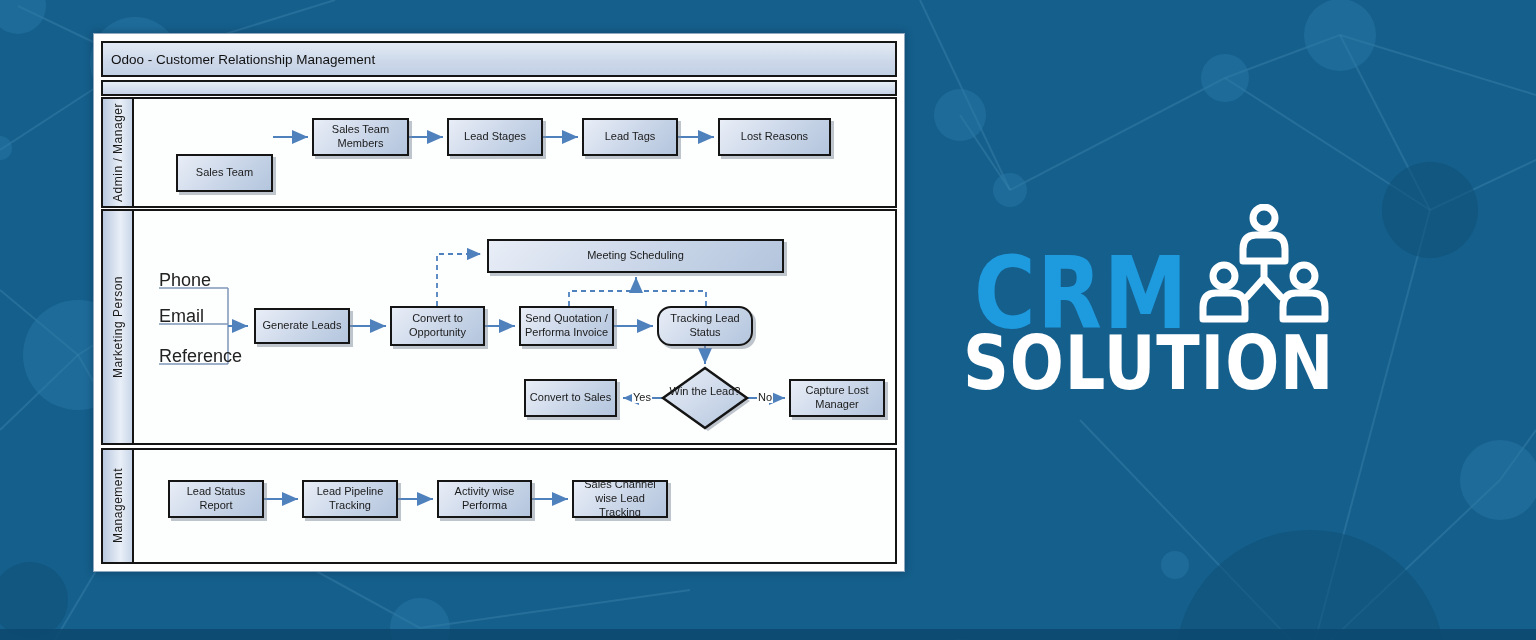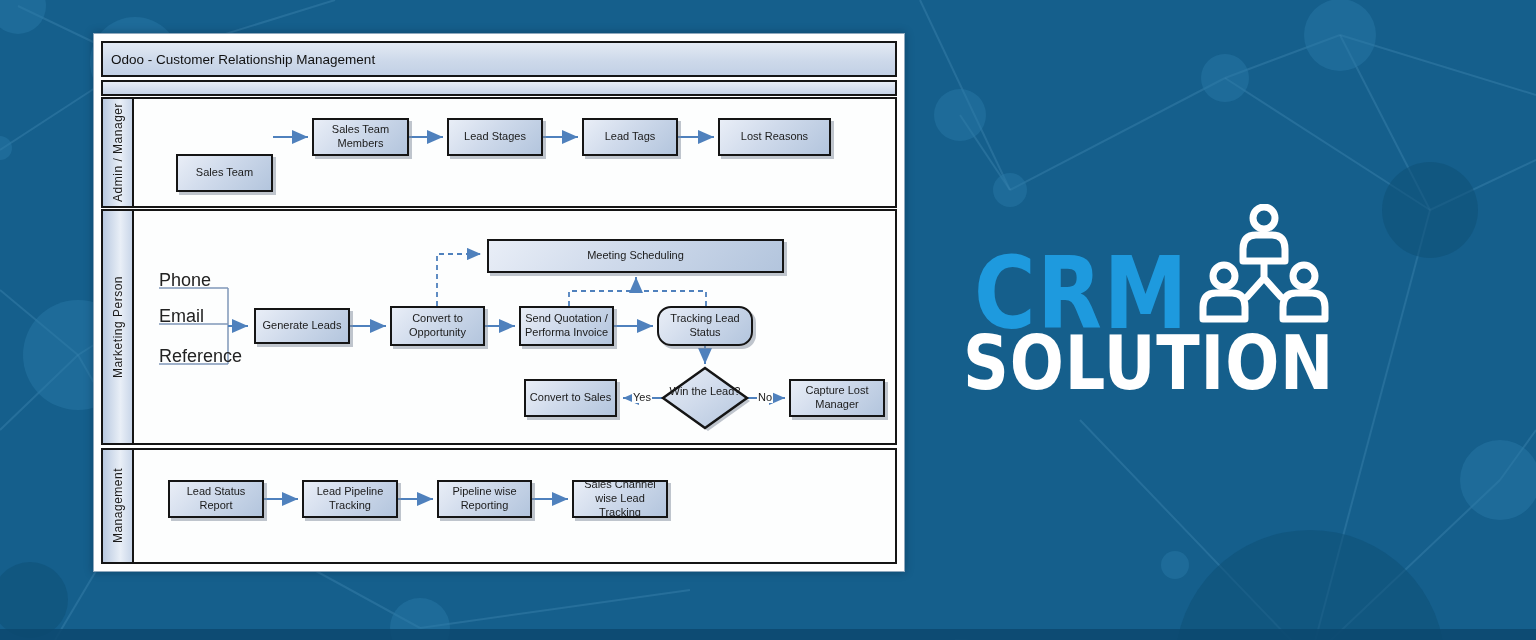--- a/index.html
+++ b/index.html
@@ -235,21 +235,21 @@
     <div class="node" style="left:563px;top:272px;width:96px;height:40px;border-radius:14px;">Tracking Lead Status</div>
     <div class="decision-text" style="left:570px;top:350px;width:82px;">Win the Lead?</div>
     <div class="node" style="left:430px;top:345px;width:93px;height:38px;">Convert to Sales</div>
     <div class="node" style="left:695px;top:345px;width:96px;height:38px;">Capture Lost Manager</div>
 
     <span class="edge-label" style="left:538px;top:357px;">Yes</span>
     <span class="edge-label" style="left:663px;top:357px;">No</span>
 
     <div class="node" style="left:74px;top:446px;width:96px;height:38px;">Lead Status Report</div>
     <div class="node" style="left:208px;top:446px;width:96px;height:38px;">Lead Pipeline Tracking</div>
-    <div class="node" style="left:343px;top:446px;width:95px;height:38px;">Pipeline wise Reporting</div>
+    <div class="node" style="left:343px;top:446px;width:95px;height:38px;">Activity wise Performa</div>
     <div class="node" style="left:478px;top:446px;width:96px;height:38px;">Sales Channel wise Lead Tracking</div>
   </div>
 
   <div class="crm-word" style="color: rgb(30, 154, 222);">CRM</div>
   <div class="solution-word">SOLUTION</div>
 
   <svg class="people-icon" width="132" height="132" viewBox="0 0 132 132">
     <g stroke="#ffffff" stroke-width="7" fill="none" stroke-linecap="round" stroke-linejoin="round">
 
       <path d="M66,58 L66,74 M66,74 L49,93 M66,74 L83,93"></path>

